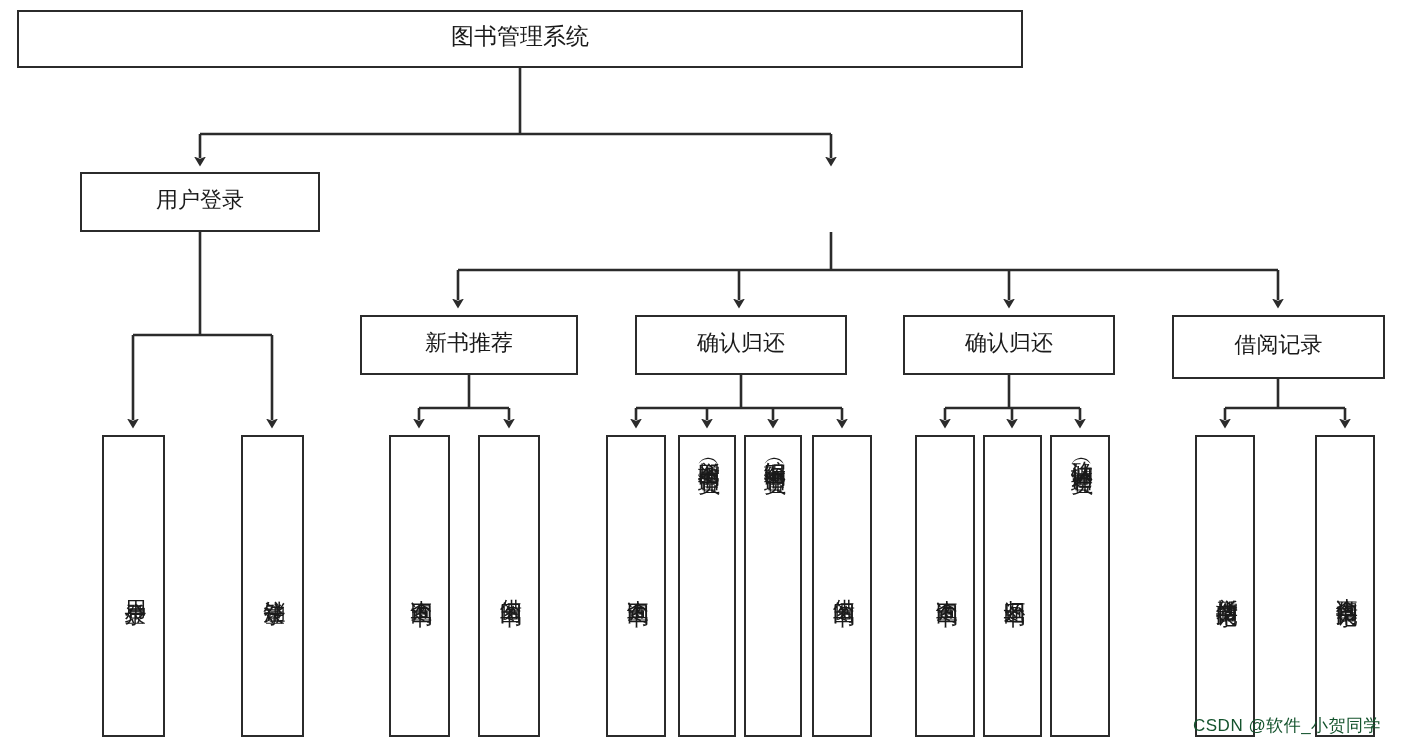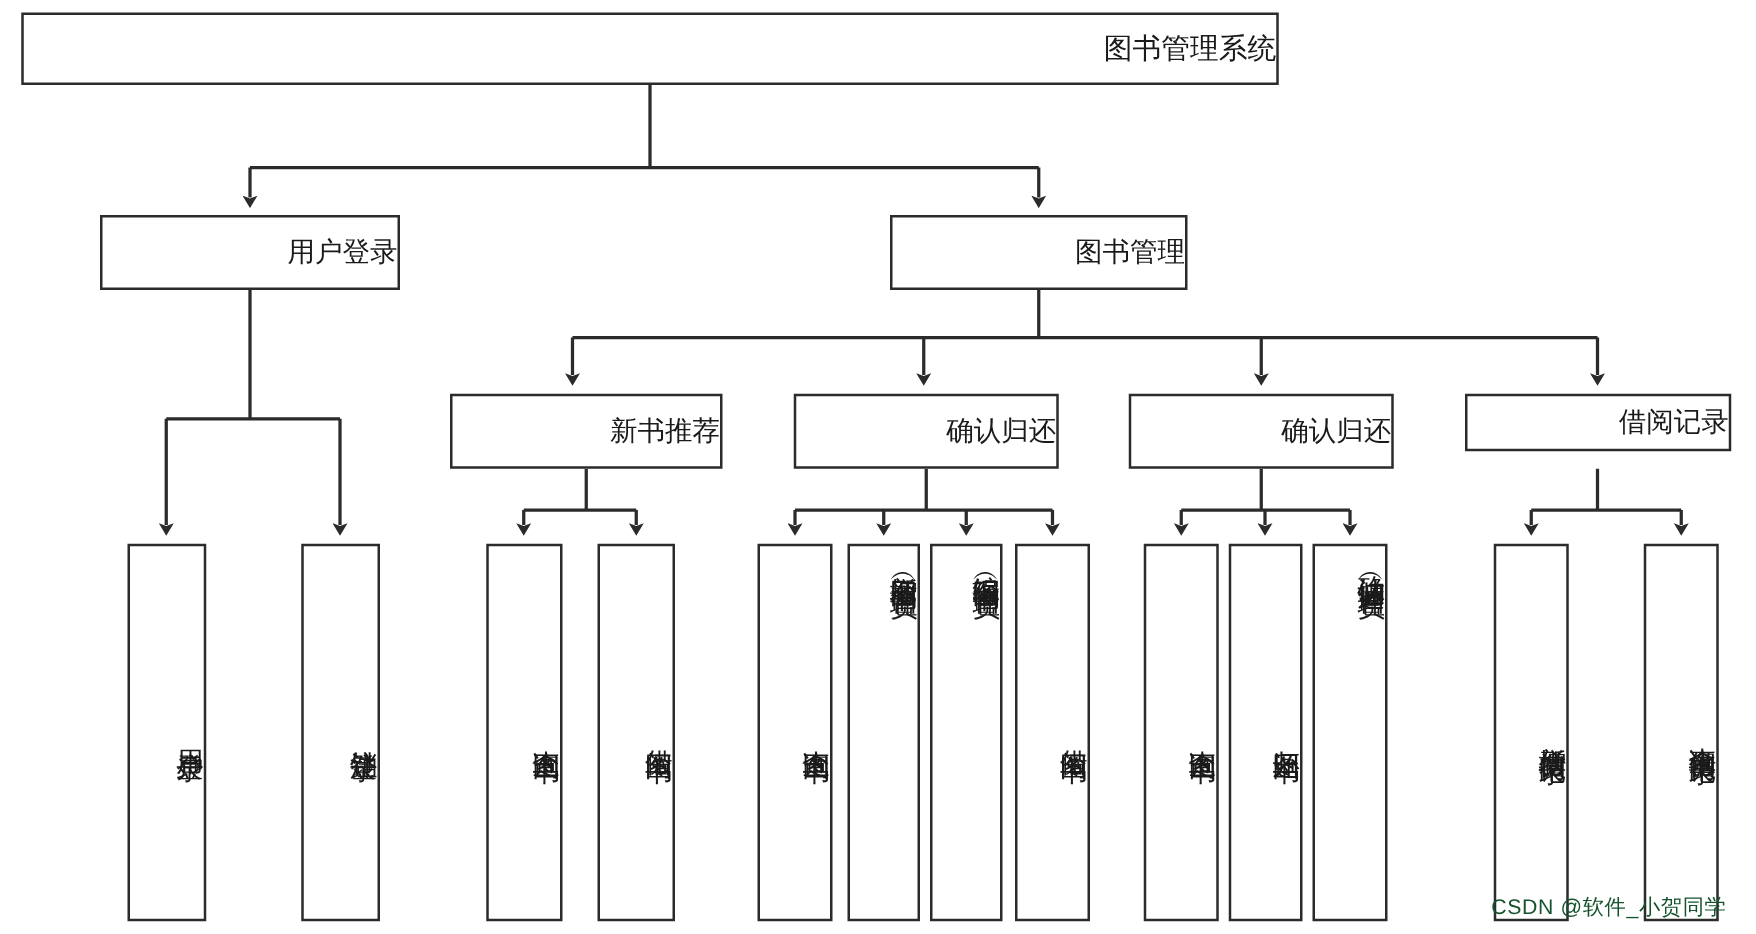--- a/index.html
+++ b/index.html
@@ -25,22 +25,23 @@
     height: 747px;
     pointer-events: none;
   }
   .node-box {
     position: absolute;
     box-sizing: border-box;
     border: 2.5px solid #2b2b2b;
     background: #ffffff;
     display: flex;
     align-items: center;
-    justify-content: flex-end;
+    justify-content: center;
     color: #1a1a1a;
+    font-family: Liberation Mono, monospace;
   }
   .node-label {
     display: block;
     text-align: center;
     line-height: 1.12;
     color: #1a1a1a;
   }
   .node-root .node-label { font-size: 23px; }
   .node-level2 .node-label { font-size: 22px; }
   .node-level3 .node-label { font-size: 22px; }
@@ -123,34 +124,31 @@
     </g>
   </svg>
 
   <div class="node-box node-root" style="left:17px; top:10px; width:1006px; height:58px;">
     <span class="node-label">图书管理系统</span>
   </div>
 
   <div class="node-box node-level2" style="left:80px; top:172px; width:240px; height:60px;">
     <span class="node-label">用户登录</span>
   </div>
-  <div class="node-box node-level2" style="left:712px; top:172px; width:238px; height:60px;">
-    <span class="node-label">图书管理</span>
-  </div>
 
   <div class="node-box node-level3" style="left:360px; top:315px; width:218px; height:60px;">
     <span class="node-label">新书推荐</span>
   </div>
   <div class="node-box node-level3" style="left:635px; top:315px; width:212px; height:60px;">
     <span class="node-label">确认归还</span>
   </div>
   <div class="node-box node-level3" style="left:903px; top:315px; width:212px; height:60px;">
     <span class="node-label">确认归还</span>
   </div>
-  <div class="node-box node-level3" style="left:1172px; top:315px; width:213px; height:46px;">
+  <div class="node-box node-level3" style="left:1172px; top:315px; width:213px; height:64px;">
     <span class="node-label">借阅记录</span>
   </div>
 
   <div class="node-box node-leaf leaf-center" style="left:102px; top:435px; width:63px; height:302px;">
     <span class="node-label">用户登录</span>
   </div>
   <div class="node-box node-leaf leaf-center" style="left:241px; top:435px; width:63px; height:302px;">
     <span class="node-label">注销登录</span>
   </div>
   <div class="node-box node-leaf leaf-center" style="left:389px; top:435px; width:61px; height:302px;">

